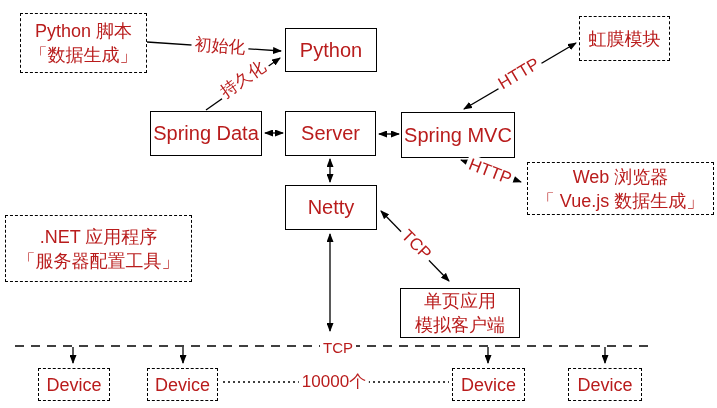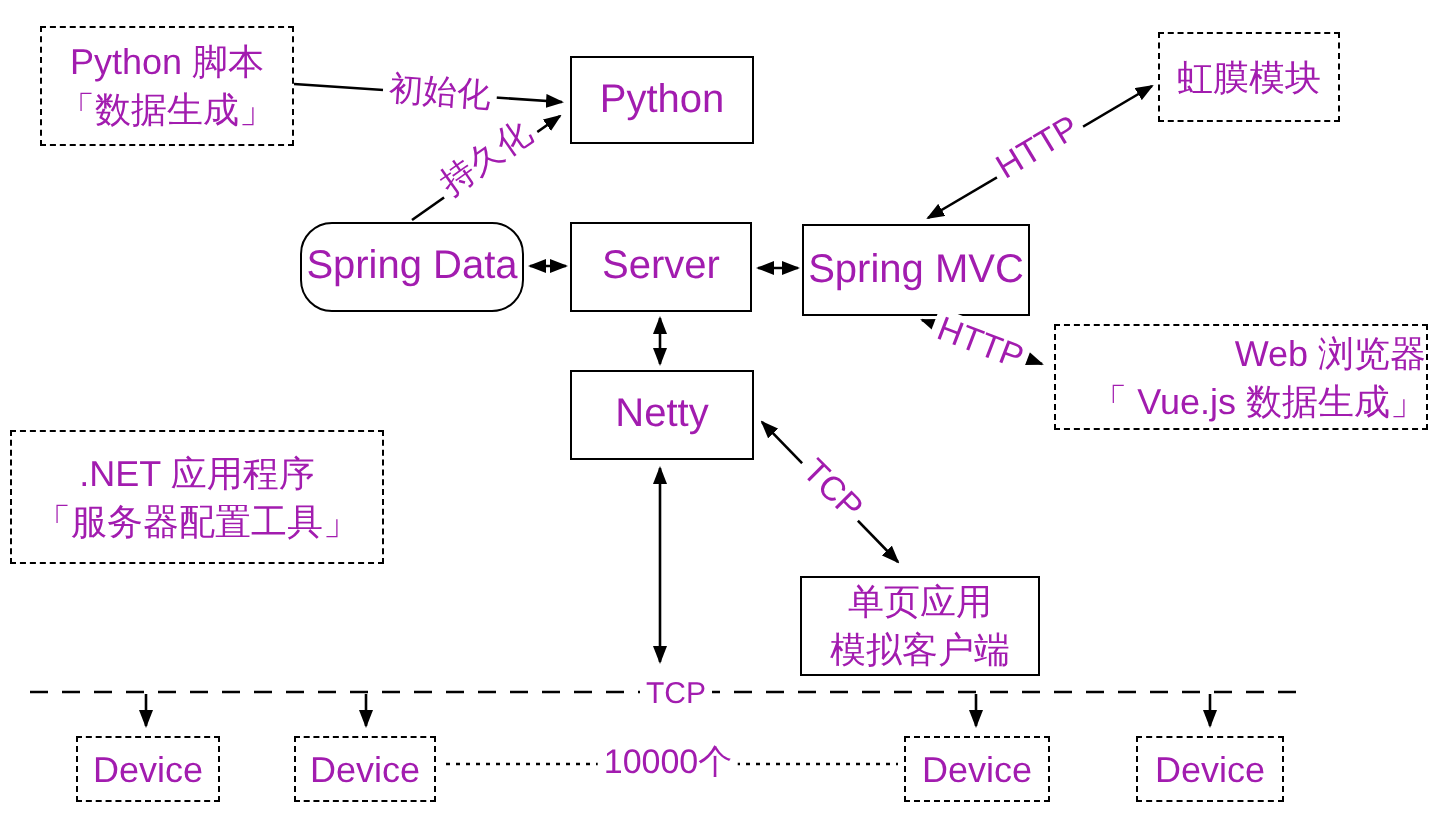--- a/index.html
+++ b/index.html
@@ -1,18 +1,18 @@
 <!DOCTYPE html>
 <html><head>
 <meta charset="utf-8">
 <style>
   html,body{margin:0;padding:0;background:#fff;}
   .canvas{
     position:relative;width:717px;height:408px;background:#fff;overflow:hidden;
-    font-family:"Liberation Sans","DejaVu Sans",sans-serif;color:#a21caf;
+    font-family:"Liberation Sans","DejaVu Sans",sans-serif;color:#b91c1c;
   }
   .connectors{position:absolute;left:0;top:0;width:717px;height:408px;}
   .node{
     position:absolute;box-sizing:border-box;border:1.6px solid #000;background:#fff;
     display:flex;flex-direction:column;align-items:center;justify-content:center;
     text-align:center;white-space:nowrap;
   }
   .node.dashed{border-style:dashed;}
   .lbl-1{font-size:20px;}
   .lbl-2{font-size:18px;line-height:24px;}
@@ -73,33 +73,33 @@
   </div>
 
   <div class="node lbl-1" style="left:285px;top:28px;width:92px;height:44px;">
     <span>Python</span>
   </div>
 
   <div class="node dashed lbl-2" style="left:579px;top:16px;width:91px;height:45px;">
     <span>虹膜模块</span>
   </div>
 
-  <div class="node lbl-1" style="left:150px;top:111px;width:112px;height:45px;border-radius:16px;">
+  <div class="node lbl-1" style="left:150px;top:111px;width:112px;height:45px;">
     <span>Spring Data</span>
   </div>
 
   <div class="node lbl-1" style="left:401px;top:112px;width:114px;height:46px;">
     <span>Spring MVC</span>
   </div>
 
   <div class="node lbl-1" style="left:285px;top:111px;width:91px;height:45px;">
     <span>Server</span>
   </div>
 
-  <div class="node dashed lbl-2" style="left:527px;top:162px;width:187px;height:53px;align-items:flex-end;">
+  <div class="node dashed lbl-2" style="left:527px;top:162px;width:187px;height:53px;">
     <span>Web 浏览器</span>
     <span>「 Vue.js 数据生成」</span>
   </div>
 
   <div class="node lbl-1" style="left:285px;top:185px;width:92px;height:45px;">
     <span>Netty</span>
   </div>
 
   <div class="node dashed lbl-2" style="left:5px;top:215px;width:187px;height:67px;">
     <span>.NET 应用程序</span>

